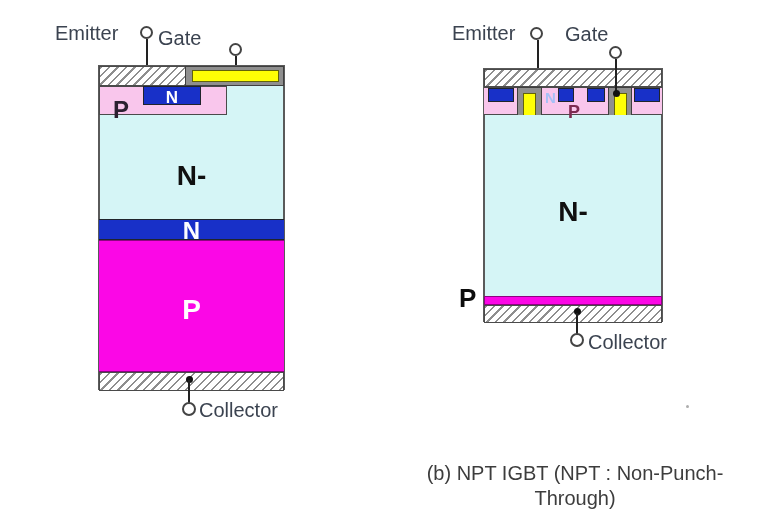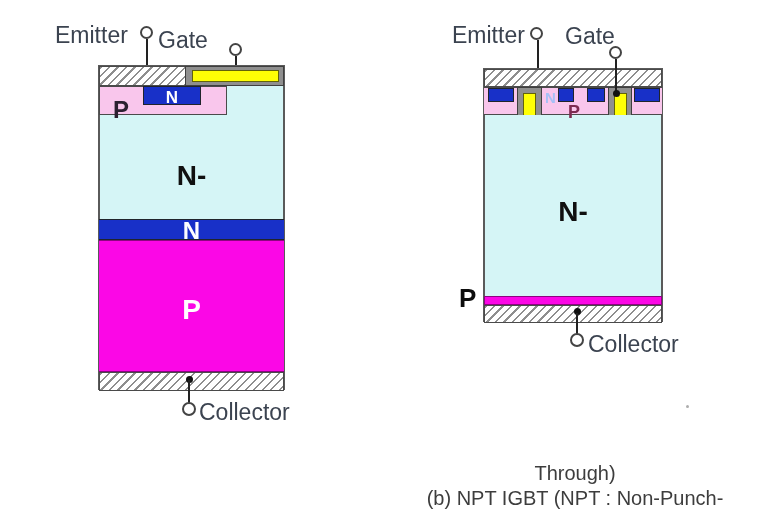--- a/index.html
+++ b/index.html
@@ -2,21 +2,21 @@
 <html><head>
 <meta charset="utf-8">
 <style>
   html,body{margin:0;padding:0;background:#ffffff;}
   .canvas{
     position:relative;width:768px;height:524px;background:#ffffff;
     font-family:"Liberation Sans", sans-serif;overflow:hidden;
   }
   .abs{position:absolute;}
   
-  .term-label{font-size:23px;font-weight:500;color:#3b4350;white-space:nowrap;}
+  .term-label{font-size:20px;font-weight:500;color:#3b4350;white-space:nowrap;}
   .term-circle{width:13px;height:13px;border:2px solid #444;border-radius:50%;background:#fff;box-sizing:border-box;}
   .wire{width:2px;background:#222;}
   .dot{width:7px;height:7px;background:#111;border-radius:50%;}
   
   .device{border:2px solid #5a5a5a;box-sizing:border-box;background:#d5f5f6;}
   .layer{position:absolute;box-sizing:border-box;}
   .hatch{
     background:repeating-linear-gradient(135deg,#8e8e8e 0px,#8e8e8e 1.5px,#ffffff 1.5px,#ffffff 6px);
     border:1px solid #4a4a4a;
   }
@@ -125,19 +125,19 @@
   </div>
 
   <div class="abs rl" style="left:459px;top:285px;font-size:26px;color:#0d0d0d;font-weight:700;">P</div>
 
   <div class="abs dot" style="left:574px;top:308px;"></div>
   <div class="abs wire" style="left:576px;top:313px;height:21px;"></div>
   <div class="abs term-circle" style="left:570px;top:333px;width:14px;height:14px;"></div>
   <div class="abs term-label" style="left:588px;top:331px;">Collector</div>
 
   <div class="abs caption" style="left:385px;top:461px;width:380px;">
+    <div>(b) NPT IGBT (NPT : Non-Punch-</div>
     <div>Through)</div>
-    <div>(b) NPT IGBT (NPT : Non-Punch-</div>
   </div>
 
   <div class="abs" style="left:686px;top:405px;width:3px;height:3px;border-radius:50%;background:#8a8a8a;opacity:.7;"></div>
 
 </div>
 
 </body></html>

